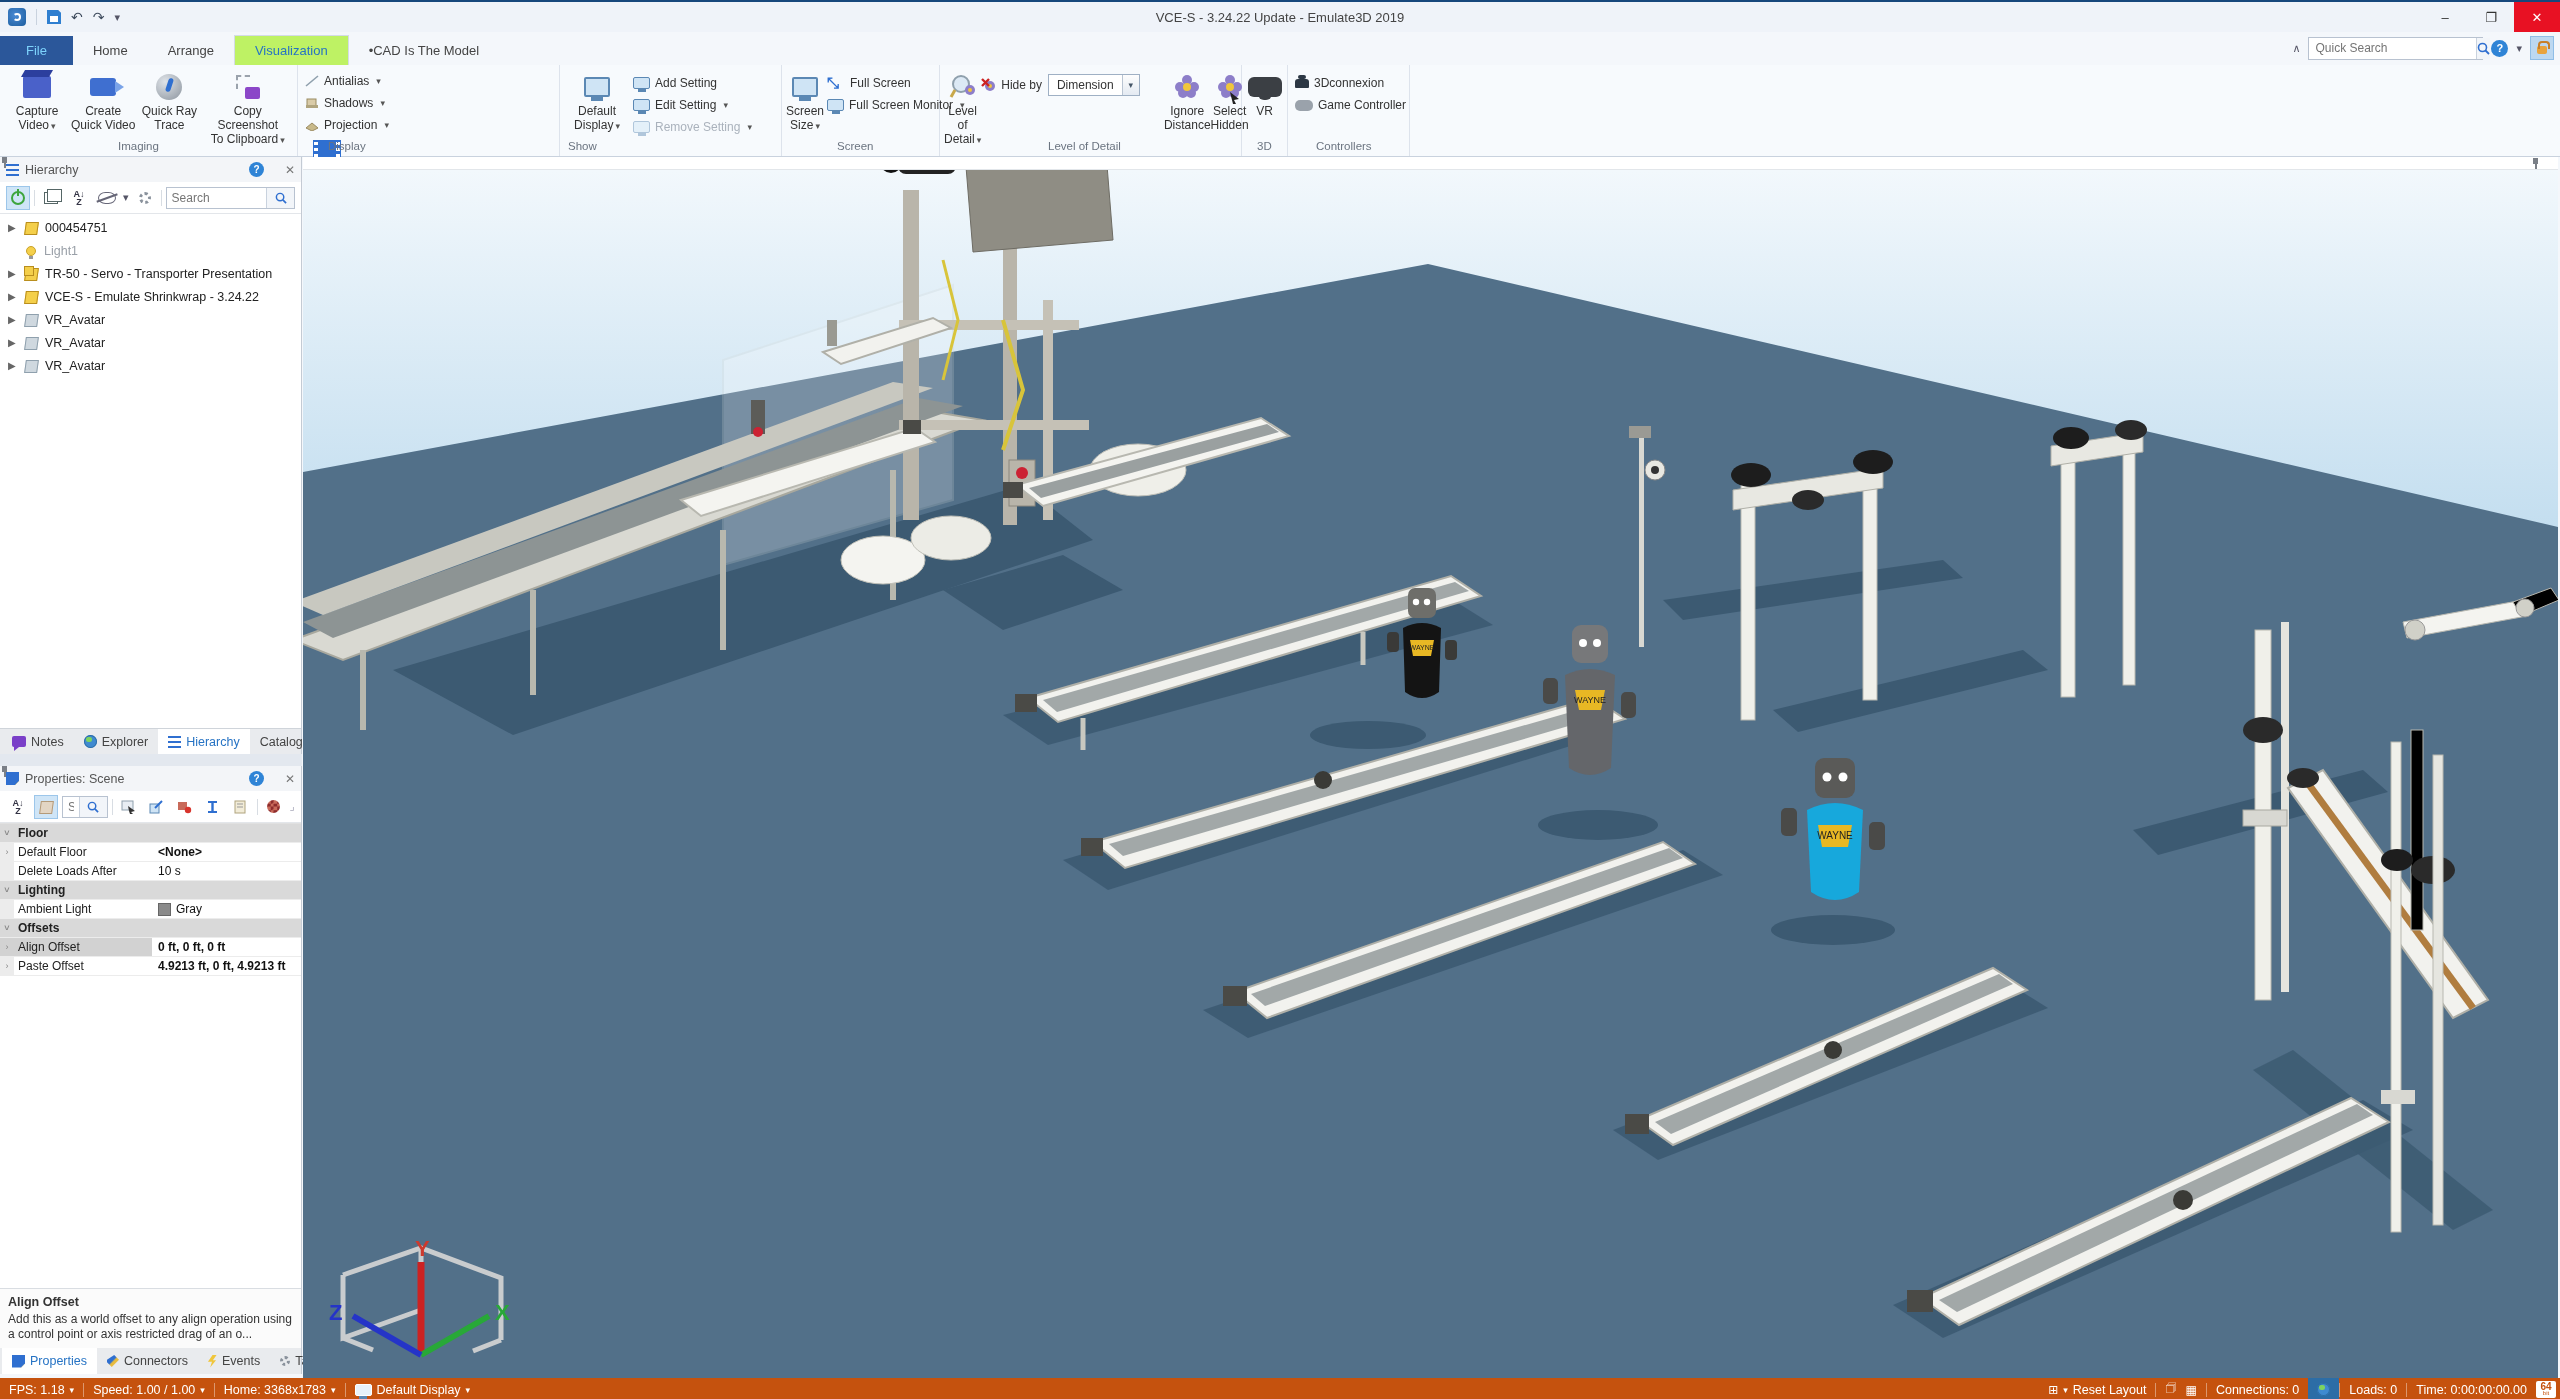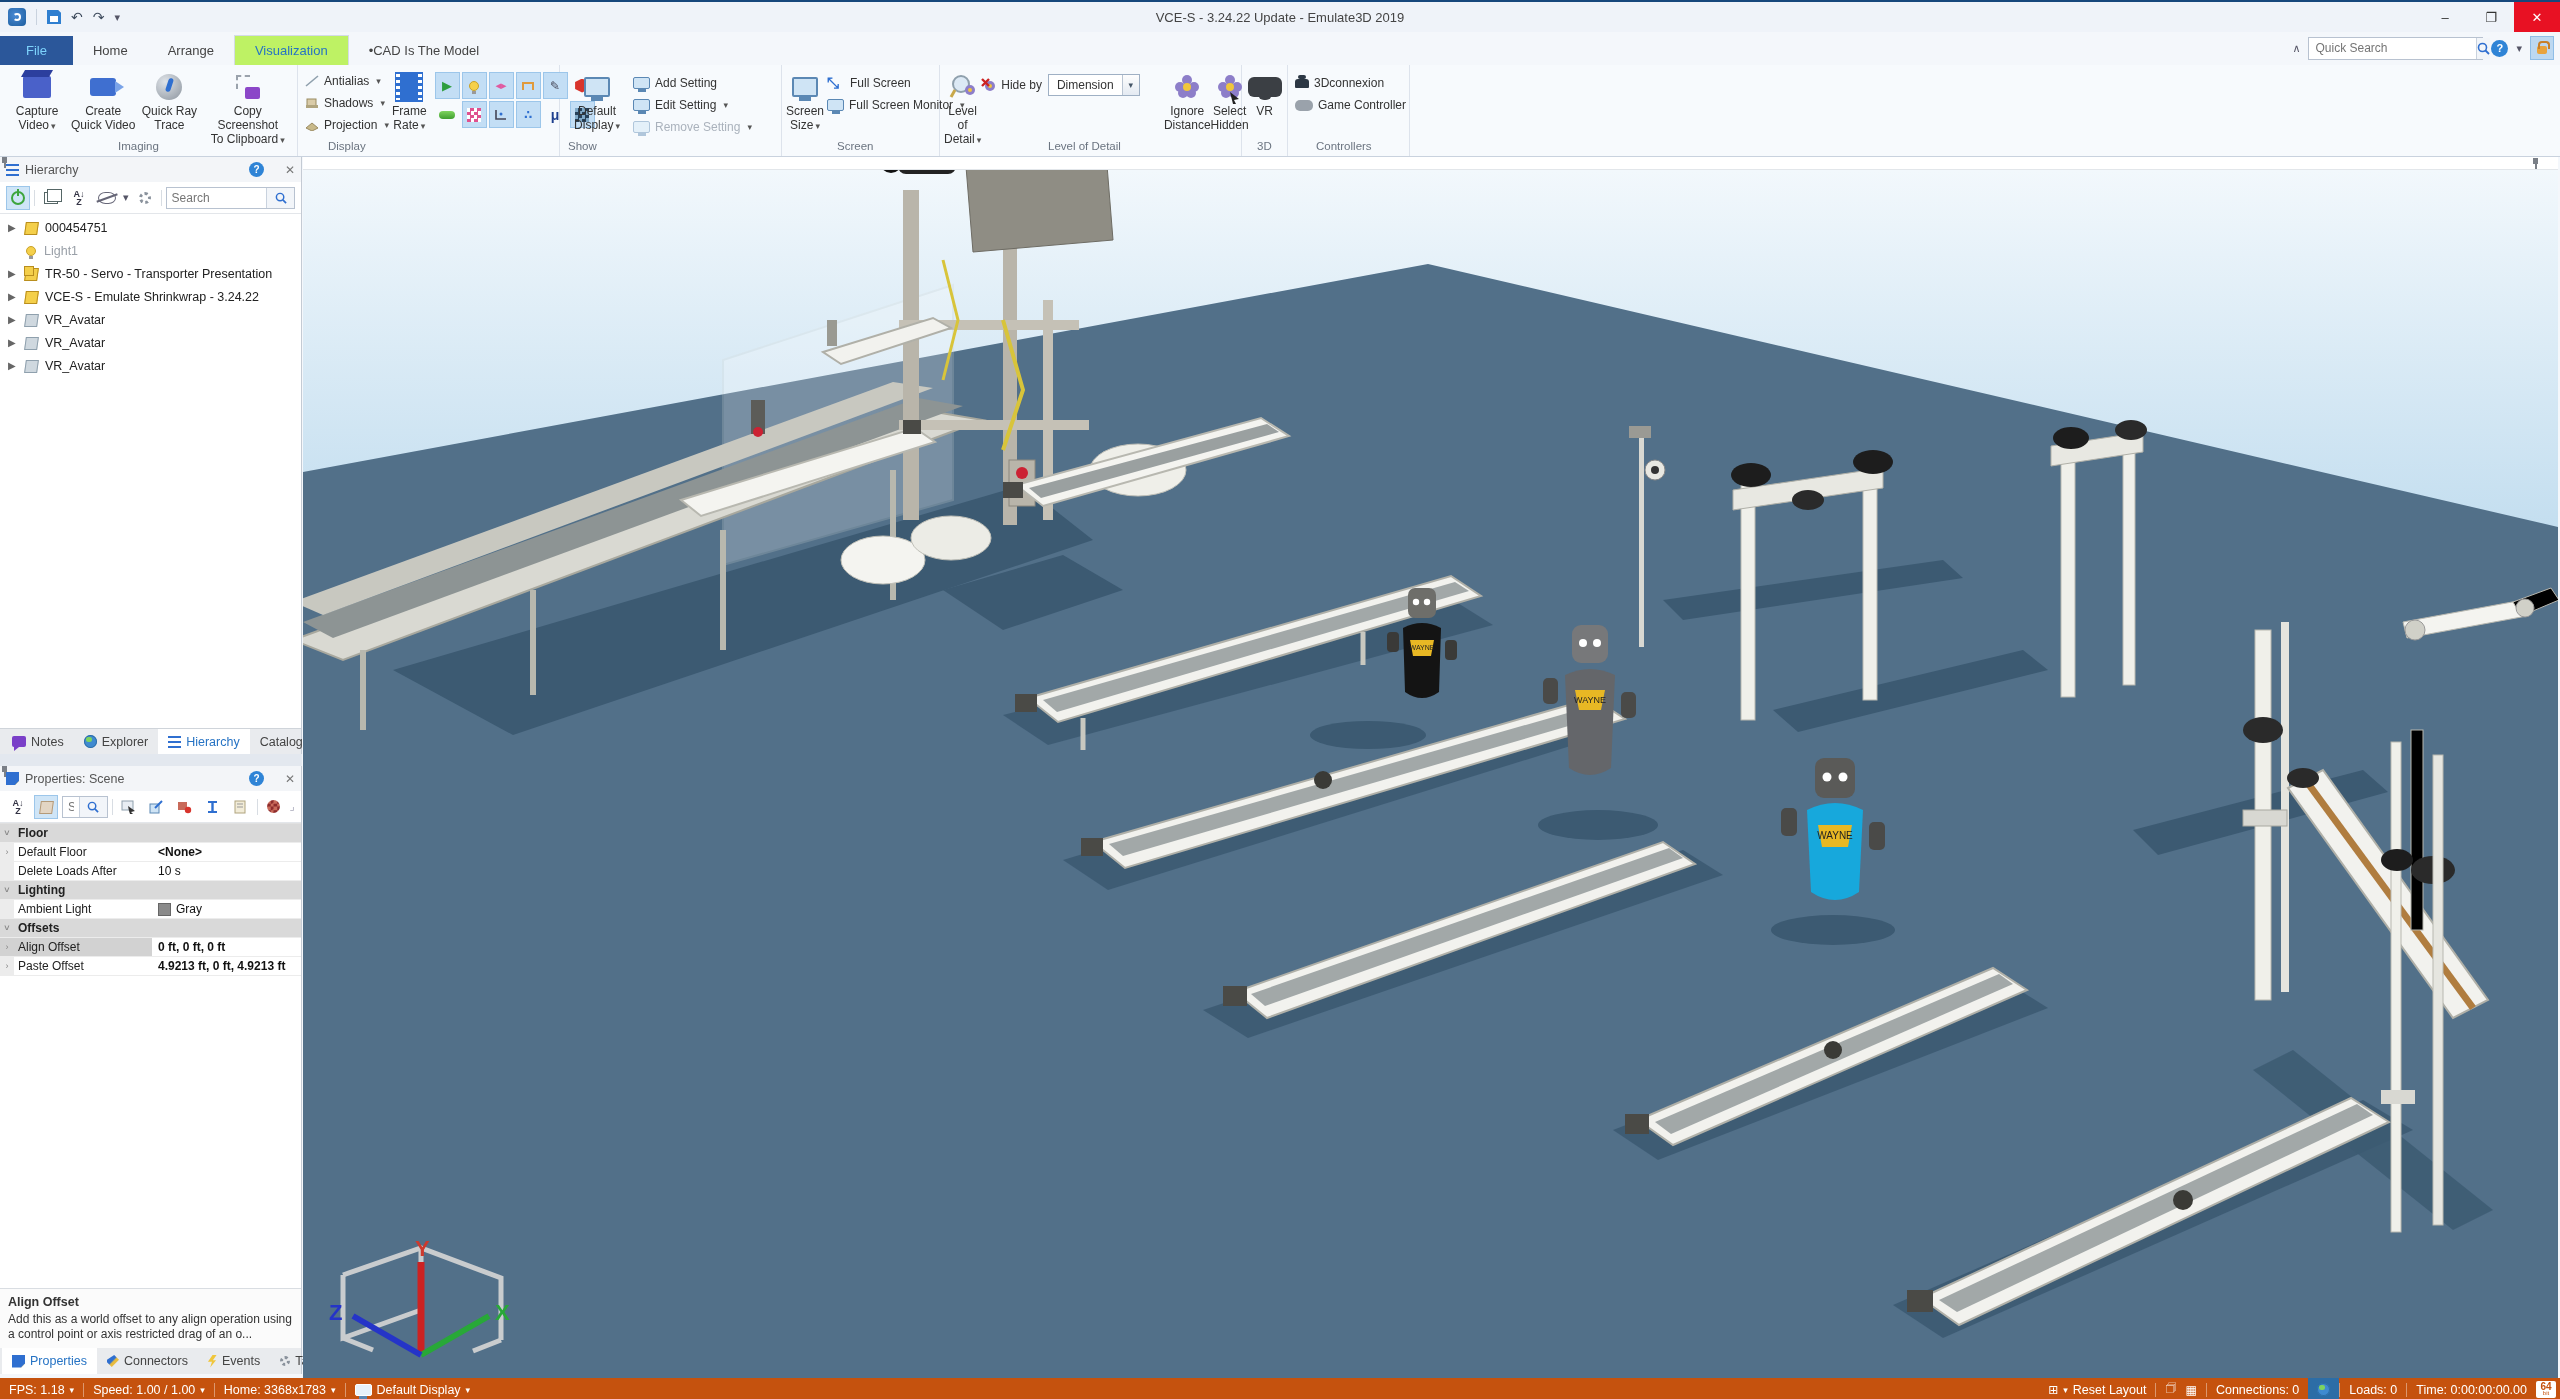--- a/index.html
+++ b/index.html
@@ -241,21 +241,21 @@
       <div class="bigbtn" style="width:104px;">
         <span class="bicon">
             <span class="shot"></span>
           </span>
         <span class="blabel caret">Copy Screenshot
 To Clipboard</span>
       </div>
       <span class="rgroup-label" style="left:118px;">Imaging</span>
     </div>
 
-    <div class="rgroup" style="width:262px;">
+    <div class="rgroup" style="width:262px;flex-direction:column;">
       <div class="smcol">
         <div class="smallbtn caret">
           <svg width="14" height="12">
               <line x1="1" y1="11" x2="13" y2="1" stroke="#8fa0ad" stroke-width="1.6"></line>
             </svg>
           <span>Antialias</span>
         </div>
         <div class="smallbtn caret">
           <svg width="14" height="12">
               <rect x="2" y="2" width="9" height="7" fill="#d9cba8" stroke="#9a8b62"></rect>

